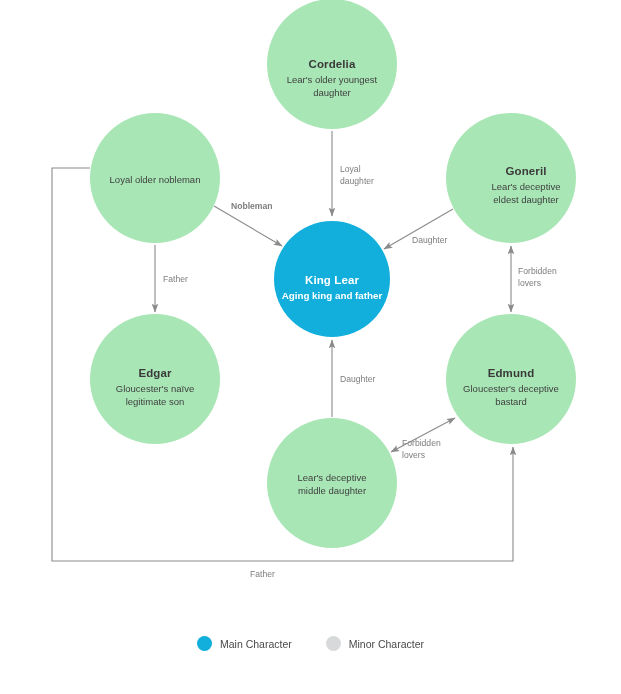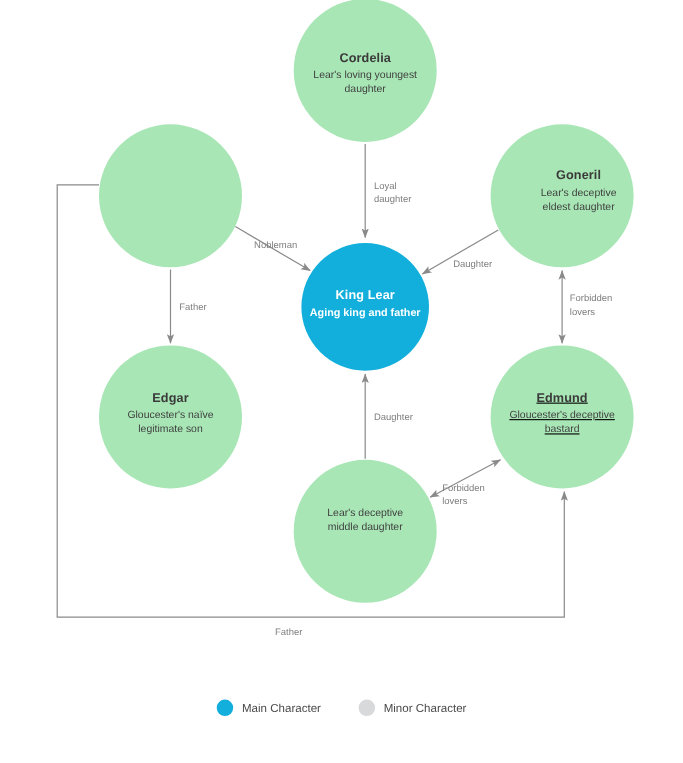--- a/index.html
+++ b/index.html
@@ -23,20 +23,21 @@
   svg.canvas {
     position: absolute;
     left: 0; top: 0;
     width: 621px;
     height: 694px;
   }
   .node-label {
     position: absolute;
     text-align: center;
     pointer-events: none;
+    margin-top: 11px;
   }
   .node-name {
     font-size: 11.5px;
     font-weight: bold;
     color: #3a3a3a;
     line-height: 15px;
     letter-spacing: .1px;
   }
   .node-desc {
     font-size: 9.5px;
@@ -128,26 +129,29 @@
       <circle cx="155" cy="379" r="65" fill="#A8E6B5"></circle>
       <circle cx="511" cy="379" r="65" fill="#A8E6B5"></circle>
       <circle cx="332" cy="483" r="65" fill="#A8E6B5"></circle>
       <circle cx="332" cy="279" r="58" fill="#12AEDC"></circle>
     </g>
   </svg>
 
   <div class="node-label" style="left:252px; top:46px; width:160px;">
     <div class="node-name">Cordelia</div>
     <div class="node-desc">
-      <span>Lear's loving youngest</span><br>
+      <span>Lear's older youngest</span><br>
       <span>daughter</span>
     </div>
   </div>
 
   <div class="node-label" style="left:75px; top:161px; width:160px;">
+    <div class="node-desc">
+      <span>Loyal older nobleman</span>
+    </div>
   </div>
 
   <div class="node-label" style="left:446px; top:153px; width:160px;">
     <div class="node-name">Goneril</div>
     <div class="node-desc">
       <span>Lear's deceptive</span><br>
       <span>eldest daughter</span>
     </div>
   </div>
 
@@ -159,41 +163,41 @@
     </div>
   </div>
 
   <div class="node-label main" style="left:252px; top:262px; width:160px;">
     <div class="node-name">King Lear</div>
     <div class="node-desc">
       <span>Aging king and father</span>
     </div>
   </div>
 
-  <div class="node-label" style="left:431px; top:355px; width:160px;text-decoration:underline;">
+  <div class="node-label" style="left:431px; top:355px; width:160px;">
     <div class="node-name">Edmund</div>
     <div class="node-desc">
       <span>Gloucester's deceptive</span><br>
       <span>bastard</span>
     </div>
   </div>
 
   <div class="node-label" style="left:252px; top:459px; width:160px;">
     <div class="node-desc">
       <span>Lear's deceptive</span><br>
       <span>middle daughter</span>
     </div>
   </div>
 
   <div class="edge-label" style="left:340px; top:163px; width:56px;">
     <span>Loyal</span><br>
     <span>daughter</span>
   </div>
 
-  <div class="edge-label left-align" style="left:231px; top:216px; width:70px;">
+  <div class="edge-label left-align" style="left:231px; top:200px; width:70px;font-weight:bold;">
     <span>Nobleman</span>
   </div>
 
   <div class="edge-label left-align" style="left:412px; top:234px; width:60px;">
     <span>Daughter</span>
   </div>
 
   <div class="edge-label" style="left:518px; top:265px; width:62px;">
     <span>Forbidden</span><br>
     <span>lovers</span>

